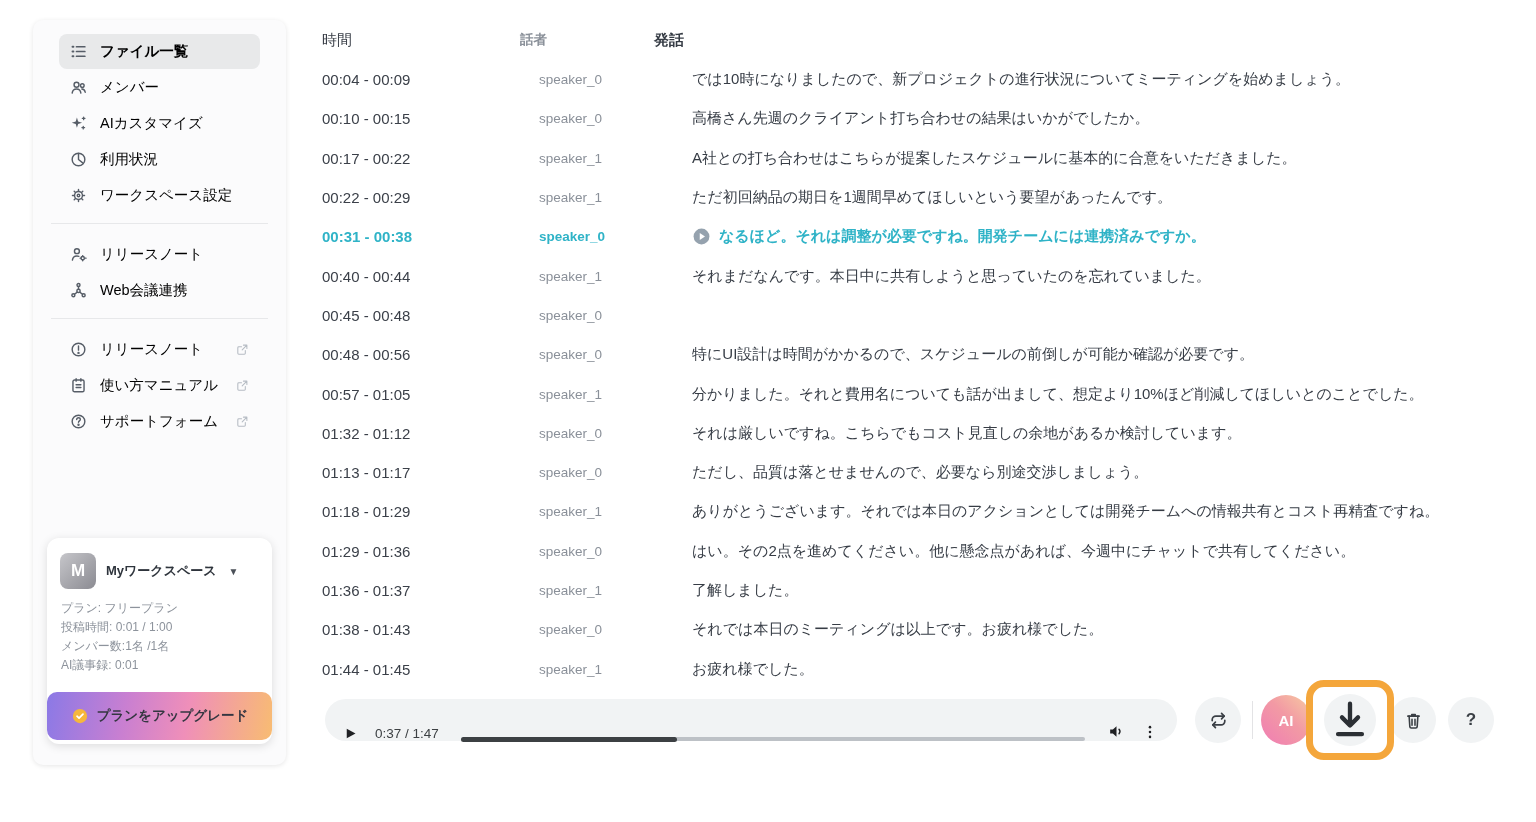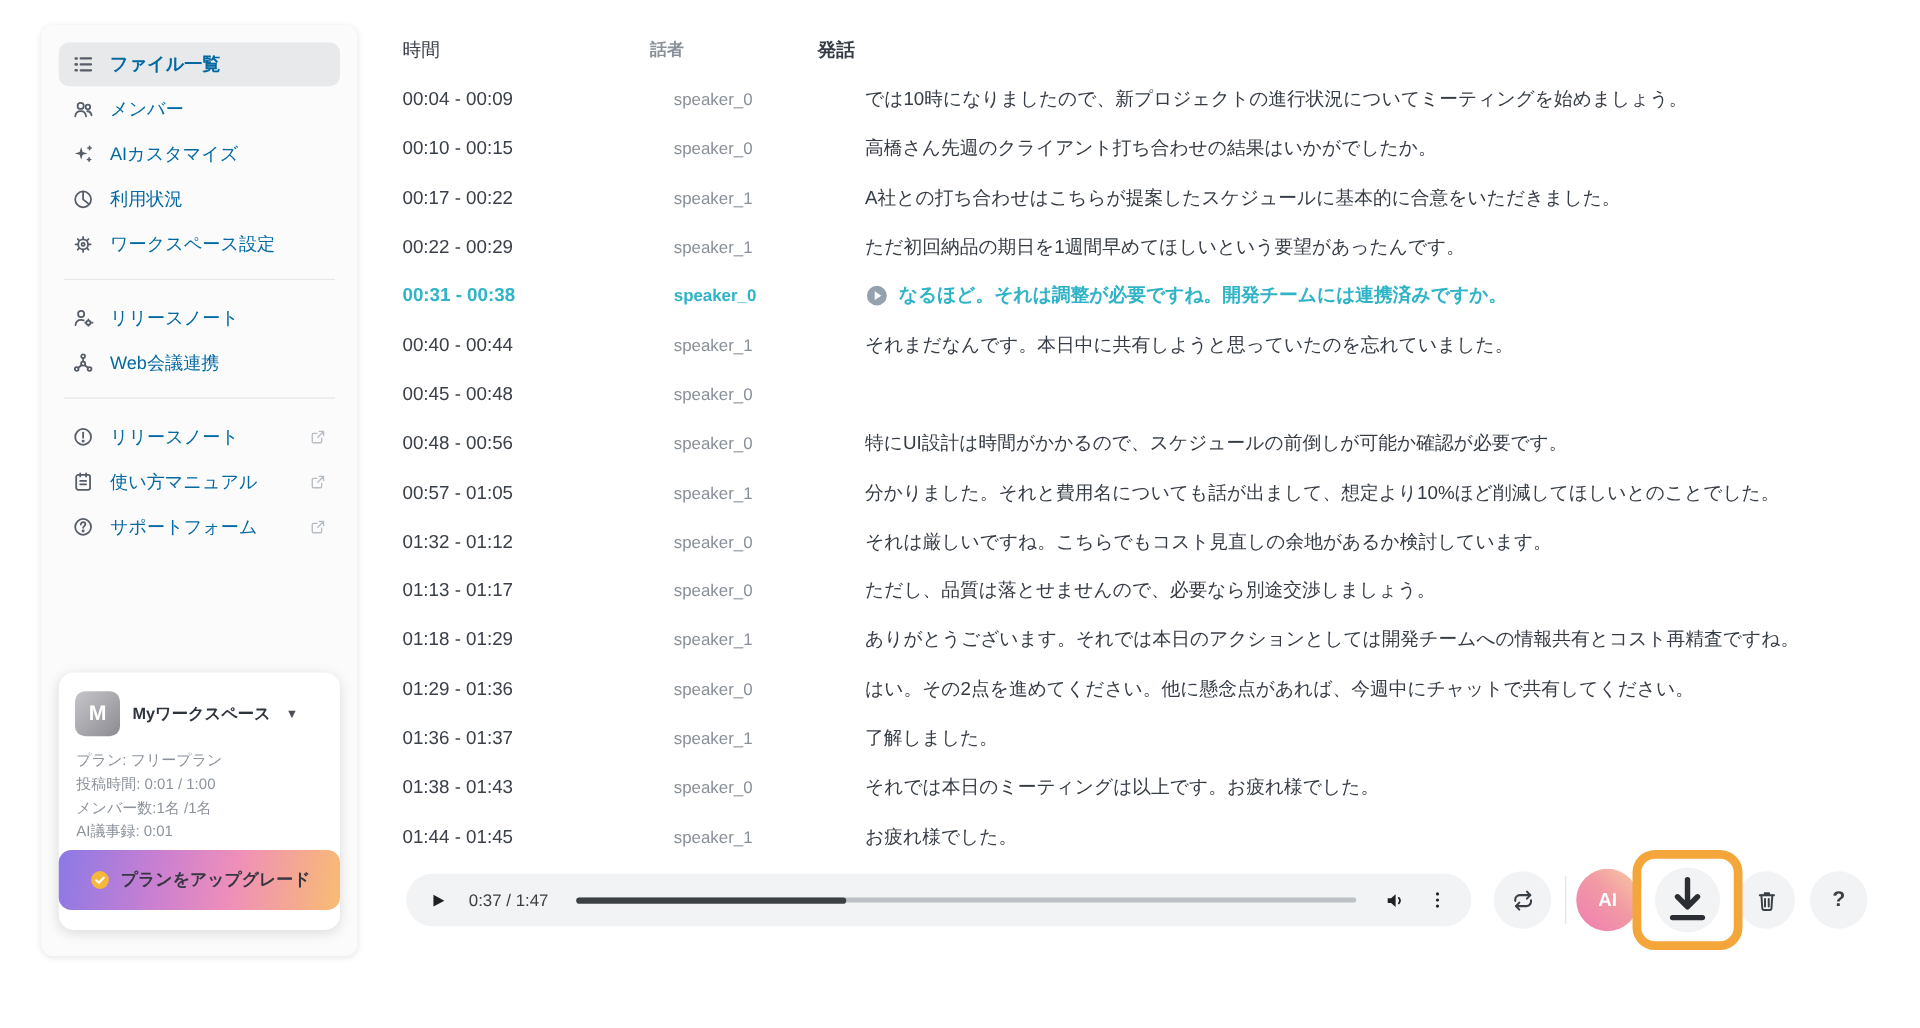--- a/index.html
+++ b/index.html
@@ -4,59 +4,59 @@
 <style>
   * { margin:0; padding:0; box-sizing:border-box; }
   html,body { width:1536px; height:822px; background:#ffffff; overflow:hidden;
     font-family:"Liberation Sans","DejaVu Sans",sans-serif; }
   svg { display:block; width:100%; height:100%; }
 
   
   .sidebar { position:absolute; left:33px; top:20px; width:253px; height:745px;
     background:#fbfbfc; border-radius:10px; box-shadow:0 1px 5px rgba(0,0,0,.10); }
   .nav { padding-top:13px; }
-  .nav-item { display:flex; align-items:center; gap:12px; height:35px; margin:1px 14px;
-    padding:0 10px; border-radius:8px; font-size:14.5px; color:#0369a1; cursor:pointer; white-space:nowrap; }
+  .nav-item { display:flex; align-items:center; gap:12px; height:35px; margin:1px 26px;
+    padding:0 10px; border-radius:8px; font-size:14.5px; color:#000000; cursor:pointer; white-space:nowrap; }
   .nav-item.active { background:#e8e9ea; font-weight:700; }
   .nav-icon { width:19px; height:19px; color:#565d67; flex:none; }
   .ext { margin-left:auto; width:15px; height:15px; color:#b6bcc4; }
   .divider { height:1px; background:#e7e8ea; margin:10px 18px; }
 
   
   .ws-card { position:absolute; left:14px; width:225px; top:518px; height:206px;
     background:#fff; border-radius:12px; box-shadow:0 2px 10px rgba(0,0,0,.13); }
   .ws-head { display:flex; align-items:center; gap:10px; padding:15px 13px 7px; }
   .ws-avatar { width:36px; height:36px; border-radius:8px; flex:none;
     background:linear-gradient(135deg,#c6c6ca,#8b8b92); color:#fff; font-weight:700;
     font-size:17px; display:flex; align-items:center; justify-content:center; }
   .ws-name { font-size:13px; font-weight:700; color:#2e343c; }
   .ws-caret { color:#4b5058; font-size:10px; margin-left:2px; }
   .ws-meta { padding:3px 14px; font-size:12px; color:#8d939c; line-height:19px; }
-  .ws-upgrade { position:absolute; left:0; right:0; bottom:16px; height:48px; border-radius:10px;
+  .ws-upgrade { position:absolute; left:0; right:0; bottom:4px; height:48px; border-radius:10px;
     background:linear-gradient(100deg,#8b79e6 0%,#c97fd1 35%,#ef8fb9 62%,#f8bc72 100%);
     display:flex; align-items:center; justify-content:center; gap:8px;
     font-size:13.5px; font-weight:700; color:#343641; cursor:pointer; }
   .badge { width:18px; height:18px; flex:none; }
 
   
   .main { position:absolute; left:322px; top:20px; width:1194px; }
   .thead { display:flex; height:40px; align-items:center; font-weight:700;
     font-size:14.5px; color:#3b414b; }
   .trow { display:flex; height:39.3px; align-items:center; cursor:pointer;gap:19px; }
   .c-time { width:178px; font-size:15px; color:#3b4049; font-weight:500; }
   .c-speaker { width:134px; font-size:13.5px; color:#8a9099;margin-left:20px; }
   .c-utt { flex:1; display:flex; align-items:center; font-size:15px; color:#363c45; }
   .trow.highlighted .c-time, .trow.highlighted .c-speaker,
   .trow.highlighted .c-utt { color:#2fb3c7; font-weight:700; }
   .rowplay { display:none; width:19px; height:19px; margin-right:8px; flex:none; }
   .trow.highlighted .rowplay { display:inline-block; }
 
   
   .player-pill { position:absolute; left:325px; top:699px; width:852px; height:42px;
-    background:#f1f3f4; border-radius:21px; display:flex; align-items:center;
+    background:#f1f3f4; border-radius:21px; display:flex; align-items:flex-end;
     padding:0 18px; }
   .pp-play { width:15px; height:15px; color:#202124; flex:none; cursor:pointer; }
   .pp-time { margin-left:17px; font-size:13.5px; color:#3c4043; white-space:nowrap; }
   .pp-track { flex:1; height:4px; background:#bdc1c6; border-radius:2px; margin:0 22px;
     position:relative; cursor:pointer; }
   .pp-fill { position:absolute; left:0; top:-0.5px; height:5px; background:#3c4043;
     border-radius:2.5px; }
   .pp-vol { width:19px; height:19px; color:#202124; flex:none; cursor:pointer; }
   .pp-dots { width:18px; height:18px; color:#202124; flex:none; margin-left:15px; cursor:pointer; }
 

